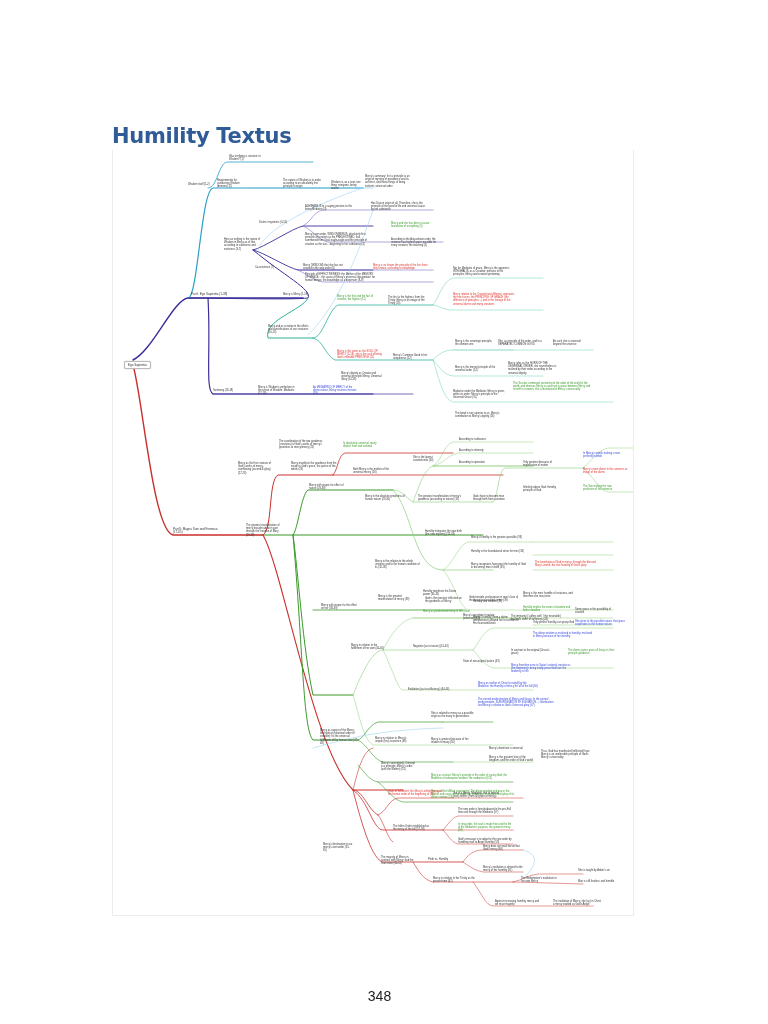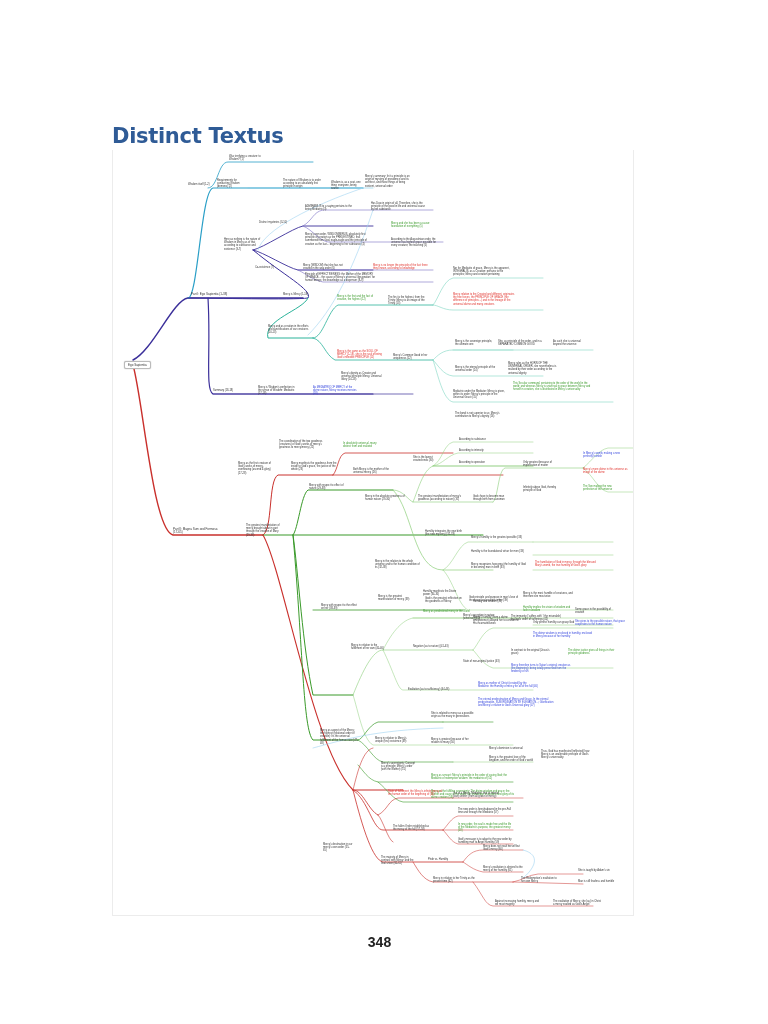--- a/index.html
+++ b/index.html
@@ -3,26 +3,26 @@
 <meta charset="utf-8">
 <style>
   html, body { margin:0; padding:0; background:#ffffff; }
   body { width:768px; height:1024px; position:relative; overflow:hidden; font-family:"Liberation Sans", sans-serif; }
   .title { position:absolute; left:112px; top:124px; font-size:21px; font-weight:bold; color:#2f5b96; font-family:"DejaVu Sans", sans-serif; letter-spacing:-0.3px; }
   .mapframe { position:absolute; left:112px; top:150px; width:520px; height:765px; border:1px solid #ececec; border-top:none; background:#fff; }
   .map { position:absolute; left:0; top:0; }
   .lbl { position:absolute; font-size:2.6px; line-height:3.2px; color:#333; white-space:normal; }
   .lbl.g { color:#3a9a2a; } .lbl.r { color:#e0302a; } .lbl.b { color:#3344dd; }
   .root { position:absolute; left:11px; top:211px; padding:1px 3px; font-size:3px; border:1px solid #bbb; border-radius:2px; background:#fff; box-shadow:0 0 1px #999; color:#333; }
-  .pagenum { position:absolute; left:0; width:759px; top:934px; text-align:center; font-size:14px; color:#222; font-family:"Liberation Sans", sans-serif;font-weight:bold; }
+  .pagenum { position:absolute; left:0; width:759px; top:988px; text-align:center; font-size:14px; color:#222; font-family:"Liberation Sans", sans-serif; }
 </style>
 </head>
 <body>
 
-<div class="title">Distinct Textus</div>
+<div class="title">Humility Textus</div>
 
 <div class="mapframe">
   <svg class="map" width="520" height="765" viewBox="0 0 520 765">
     <g fill="none" stroke-linecap="round">
 
       <path d="M20 210 C 40 200, 60 150, 75 148 L 190 148" stroke="#3b2f9a" stroke-width="1.4"></path>
       <path d="M75 148 C 85 148, 88 40, 100 38 L 250 38" stroke="#2a9fc7" stroke-width="1.2"></path>
       <path d="M95 38 C 105 38, 105 12, 115 12 L 200 12" stroke="#2a9fc7" stroke-width="0.8"></path>
       <path d="M135 38 L 260 38" stroke="#7ecbe8" stroke-width="0.6"></path>
       <path d="M95 148 C 98 200, 92 240, 100 244 L 260 244" stroke="#3b2f9a" stroke-width="1.2"></path>

